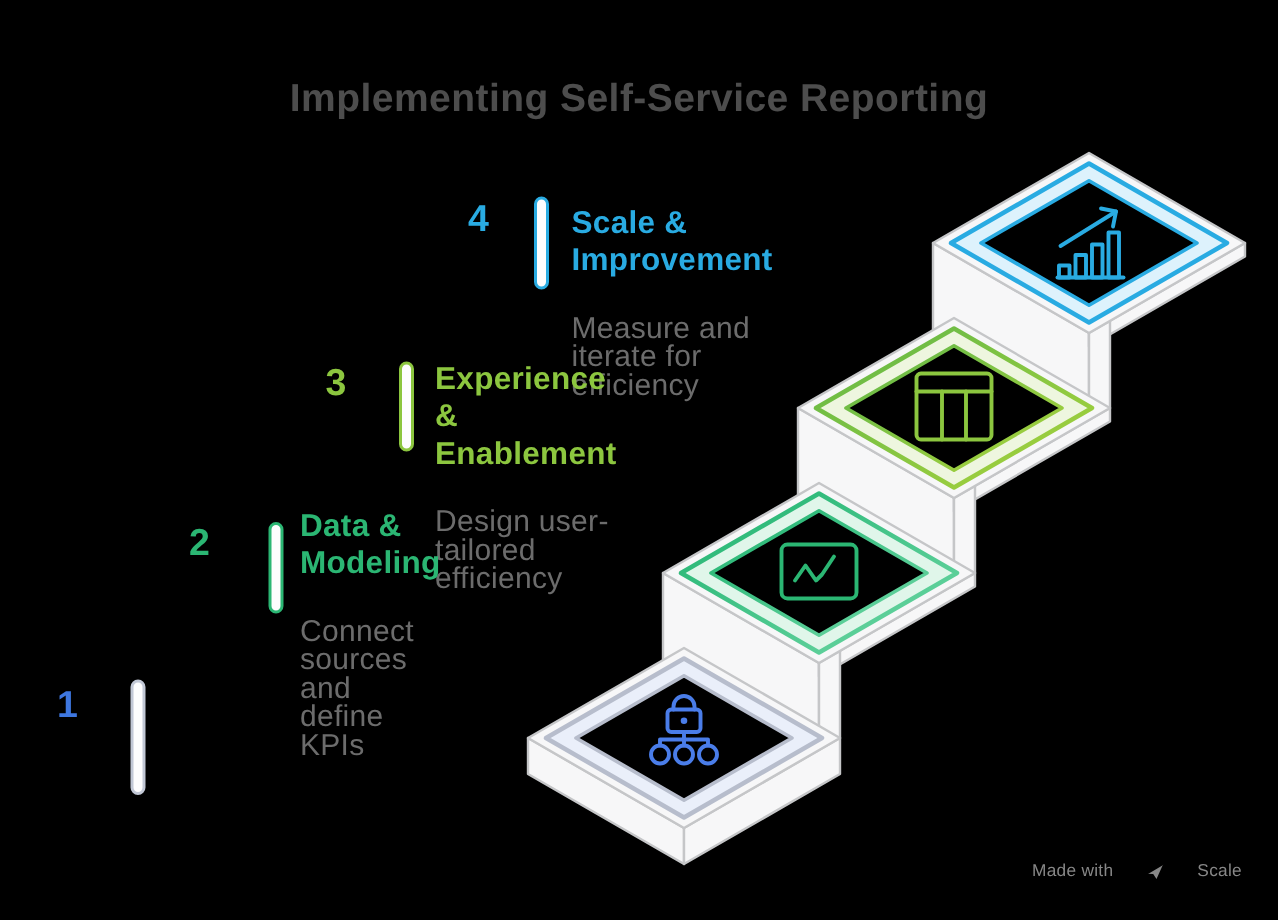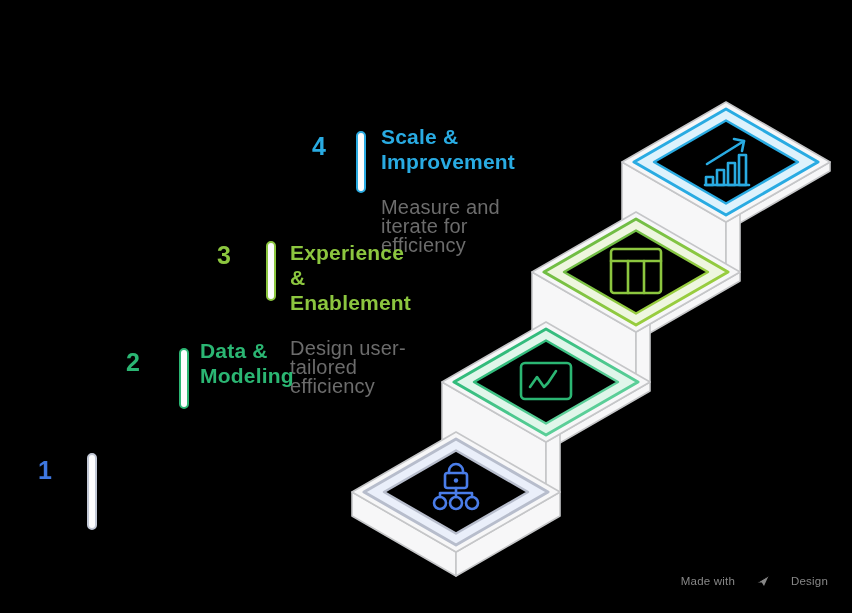--- a/index.html
+++ b/index.html
@@ -23,38 +23,39 @@
   .step .texts{position:absolute;}
   .step .stitle{font-size:21px;font-weight:700;line-height:25px;letter-spacing:.2px;}
   .step .ssub{font-size:20px;color:#6c6c6c;line-height:19px;margin-top:24px;letter-spacing:.2px;}
   
   .s4 .num,.s4 .stitle{color:#29abe2;} .s4 .bar{color:#29abe2;}
   .s3 .num,.s3 .stitle{color:#8cc63f;} .s3 .bar{color:#8cc63f;}
   .s2 .num,.s2 .stitle{color:#2bb673;} .s2 .bar{color:#2bb673;}
   .s1 .num,.s1 .stitle{color:#3e77e0;} .s1 .bar{color:#c2c8d6;}
   
   .s4 .num{left:302px;top:133px;} .s4 .bar{left:356px;top:131px;height:62px;}
-  .s4 .texts{left:381px;top:124px;}
+  .s4 .texts{left:381px;top:136px;}
   .s3 .num{left:207px;top:242px;} .s3 .bar{left:266px;top:241px;height:60px;}
   .s3 .texts{left:290px;top:240px;}
   .s2 .num{left:116px;top:349px;} .s2 .bar{left:179px;top:348px;height:61px;}
   .s2 .texts{left:200px;top:338px;}
   .s1 .num{left:28px;top:457px;} .s1 .bar{left:87px;top:453px;height:77px;}
   .s1 .texts{left:111px;top:456px;}
   .s1 .ssub{max-width:235px;}
   .watermark{
     position:absolute;right:24px;top:575px;display:flex;align-items:center;gap:22px;
     font-size:11.5px;color:#878787;letter-spacing:.2px;margin-left:44px;
   }
 </style>
 </head>
 <body>
 
 <div class="canvas">
 
+  <div class="title">Implementing Self-Service Reporting</div>
 
   <svg class="stair-svg" viewBox="0 0 852 613">
     <defs>
       <linearGradient id="g2" x1="0" y1="0" x2="1" y2="1">
         <stop offset="0" stop-color="#1eb26e"></stop>
           <stop offset="1" stop-color="#6fd8a6"></stop>
       </linearGradient>
       <linearGradient id="g3" x1="0" y1="0" x2="1" y2="1">
         <stop offset="0" stop-color="#5eb648"></stop>
           <stop offset="1" stop-color="#abd43c"></stop>
@@ -151,32 +152,33 @@
       <div class="stitle">Experience &amp; Enablement</div>
       <div class="ssub">Design user-tailored efficiency</div>
     </div>
   </div>
 
   <div class="step s2">
     <div class="num">2</div>
     <div class="bar"></div>
     <div class="texts">
       <div class="stitle">Data &amp; Modeling</div>
+      <div class="ssub">Connect sources and define KPIs</div>
     </div>
   </div>
 
   <div class="step s1">
     <div class="num">1</div>
     <div class="bar"></div>
     <div class="texts">
     </div>
   </div>
 
   <div class="watermark">
     <span>Made with</span>
     <svg width="12" height="12" viewBox="0 0 12 12">
       <path d="M0.5 7.5 L11.5 1 L7 11 L4.8 7.6 Z" fill="#878787"></path>
       <path d="M0.5 7.5 L11.5 1" stroke="#000" stroke-width="1"></path>
     </svg>
-    <span>Design</span>
+    <span>Scale</span>
   </div>
 
 </div>
 
 </body></html>

